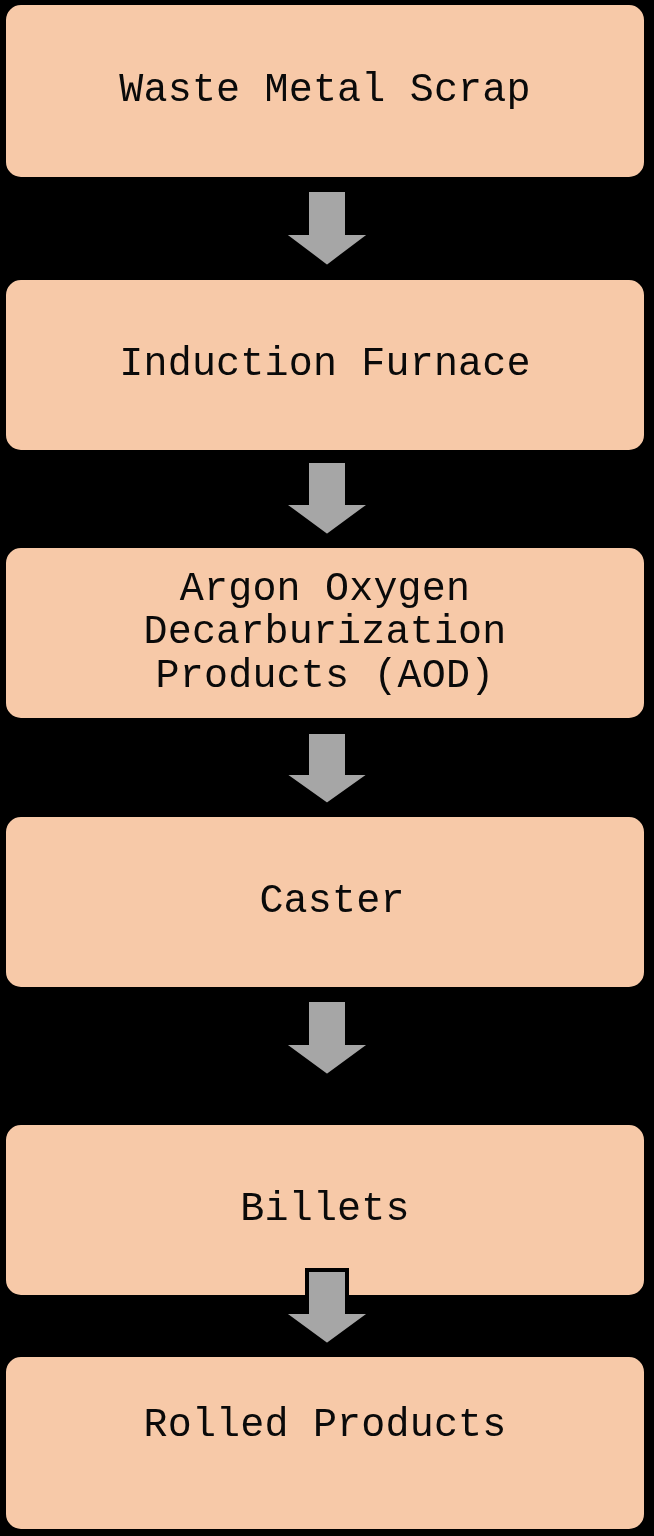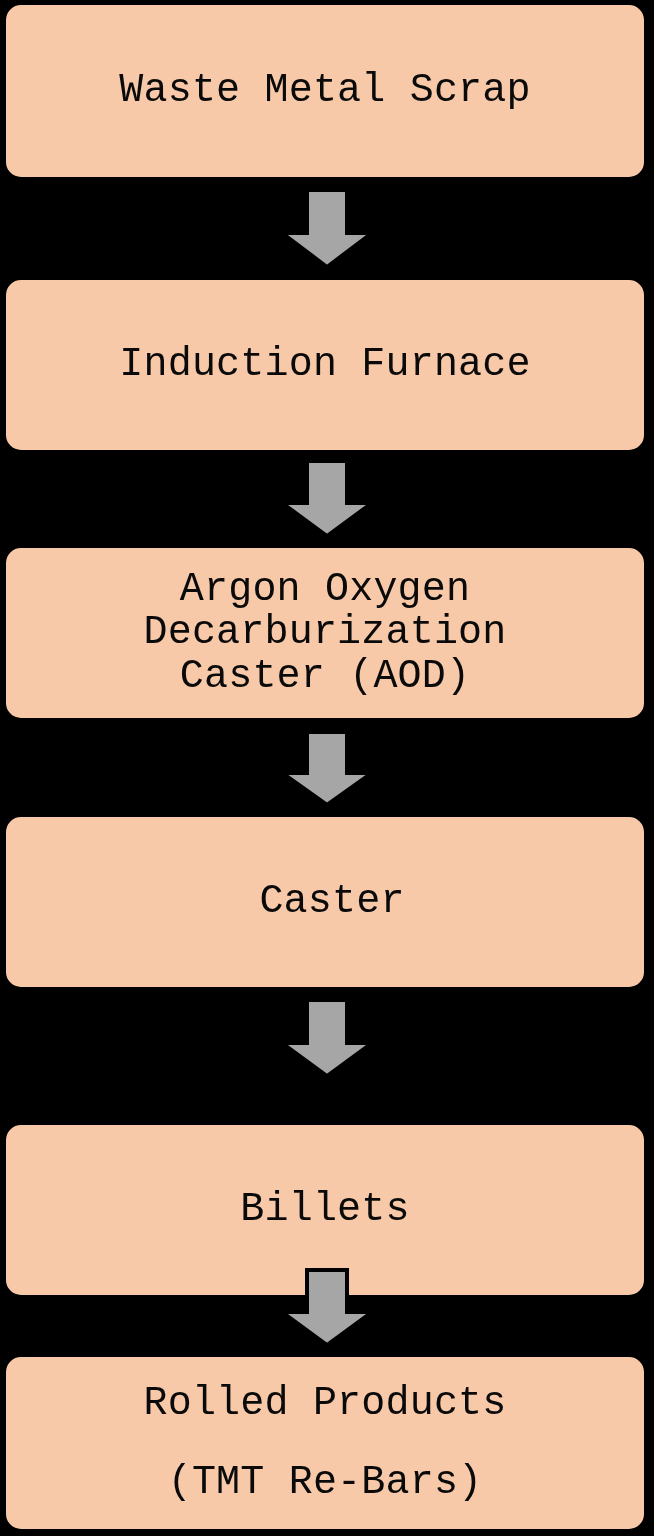--- a/index.html
+++ b/index.html
@@ -66,21 +66,21 @@
   </div>
 
   <div class="arrow" style="top:459px;height:80px;">
     <svg viewBox="0 0 96 80" preserveAspectRatio="none" aria-hidden="true">
       <polygon points="28,2 68,2 68,44 93,44 48,77 3,44 28,44" fill="#A6A6A6" stroke="#000000" stroke-width="4" stroke-linejoin="miter"></polygon>
     </svg>
   </div>
 
   <div class="node" style="top:543px;height:180px;">
     <span class="line1">Argon Oxygen Decarburization</span>
-    <span class="line2">Caster (AOD)</span>
+    <span class="line2">Products (AOD)</span>
   </div>
 
   <div class="arrow" style="top:730px;height:78px;">
     <svg viewBox="0 0 96 78" preserveAspectRatio="none" aria-hidden="true">
       <polygon points="28,2 68,2 68,43 93,43 48,75 3,43 28,43" fill="#A6A6A6" stroke="#000000" stroke-width="4" stroke-linejoin="miter"></polygon>
     </svg>
   </div>
 
   <div class="node" style="top:812px;height:180px;padding-left:28px;">
     <span class="line1">Caster</span>
@@ -97,16 +97,15 @@
   </div>
 
   <div class="arrow" style="top:1268px;height:80px;">
     <svg viewBox="0 0 96 80" preserveAspectRatio="none" aria-hidden="true">
       <polygon points="28,2 68,2 68,44 93,44 48,77 3,44 28,44" fill="#A6A6A6" stroke="#000000" stroke-width="4" stroke-linejoin="miter"></polygon>
     </svg>
   </div>
 
   <div class="node spaced" style="top:1352px;height:182px;">
     <span class="line1">Rolled Products</span>
-    <span class="line2">(TMT Re-Bars)</span>
   </div>
 
 </div>
 
 </body></html>

